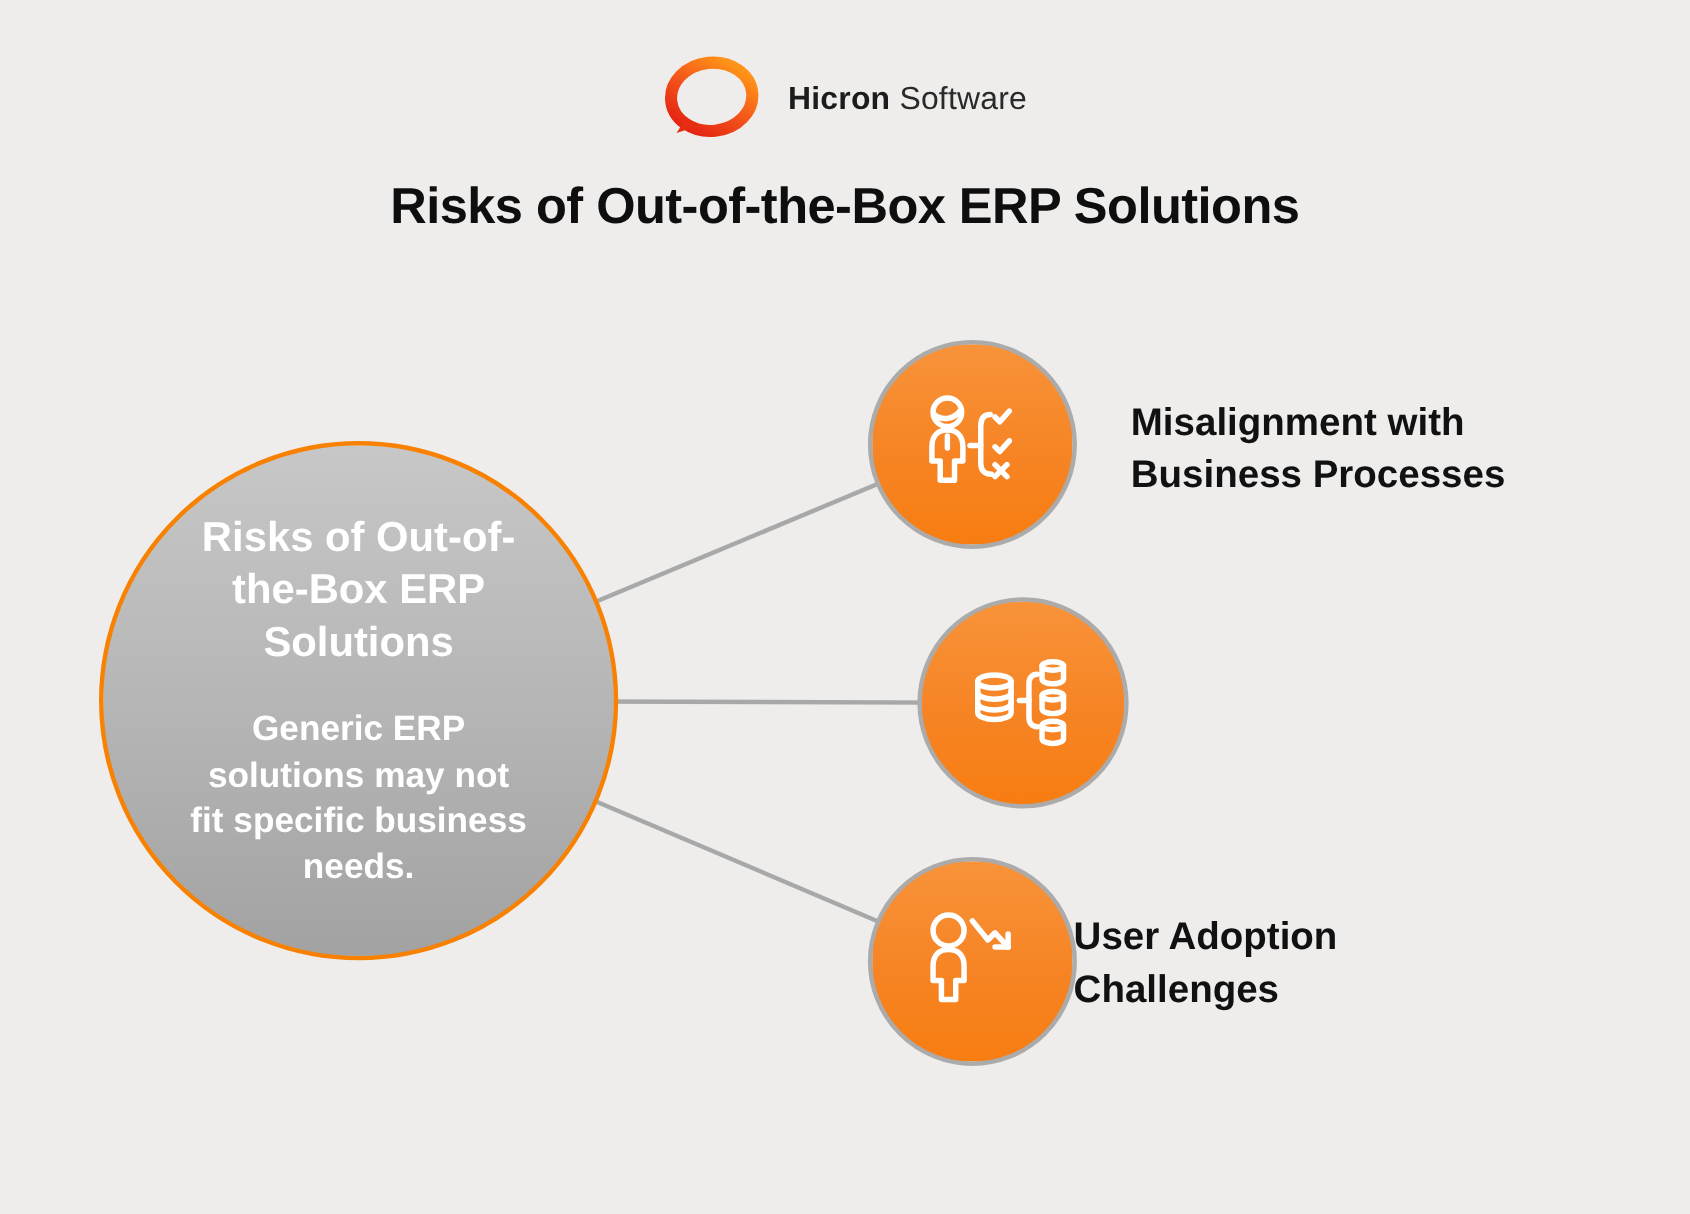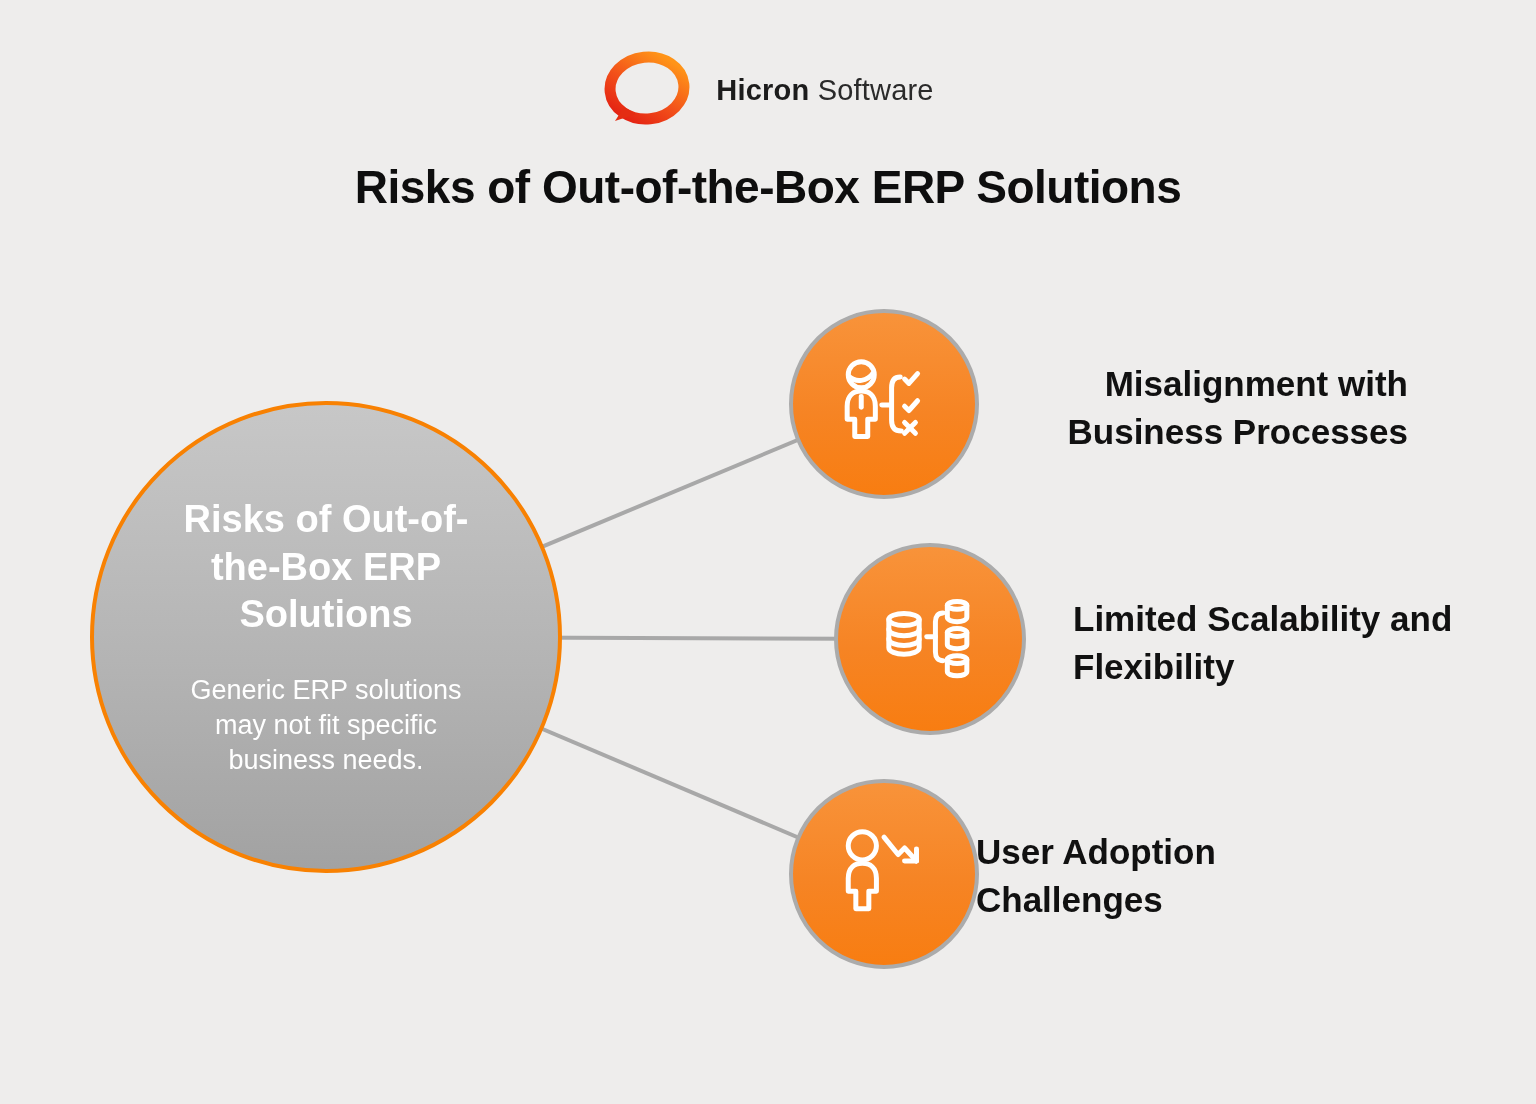--- a/index.html
+++ b/index.html
@@ -78,23 +78,23 @@
   .center-node .node-heading {
     width: 330px;
     font-size: 38px;
     line-height: 1.25;
     font-weight: 600;
     color: #ffffff;
     margin-bottom: 34px;
   }
   .center-node .node-desc {
     width: 312px;
-    font-size: 27px;
+    font-size: 32px;
     line-height: 1.3;
-    font-weight: 400;
+    font-weight: 700;
     color: #ffffff;
   }
 
   
   .branch-circle {
     position: absolute;
     border-radius: 50%;
     border: 4px solid #ababab;
     background: linear-gradient(180deg, #f8933a 0%, #f68424 55%, #f87d11 100%);
     z-index: 2;
@@ -109,21 +109,21 @@
 
   
   .branch-label {
     position: absolute;
     font-size: 35px;
     line-height: 1.37;
     font-weight: 600;
     color: #111111;
     z-index: 2;
   }
-  .branch-label.l1 { left: 1028px; top: 360px; width: 380px; text-align: right; }
+  .branch-label.l1 { left: 1028px; top: 360px; width: 380px; }
   .branch-label.l2 { left: 1073px; top: 595px; width: 380px; }
   .branch-label.l3 { left: 976px; top: 828px; width: 310px; }
 </style>
 </head>
 <body>
 
 <div class="canvas">
 
   <svg class="connectors" viewBox="0 0 1536 1104">
     <line x1="326" y1="637" x2="884" y2="404" stroke="#a8a8a8" stroke-width="4"></line>
@@ -180,21 +180,20 @@
       <path d="M 45 46 L 53 46"></path>
       <path d="M 60 24 C 55.5 24 53 27 53 32 L 53 60 C 53 65 55.5 68 60 68"></path>
       <ellipse cx="73" cy="17" rx="9" ry="3.6"></ellipse>
       <path d="M 64 17 L 64 28 C 64 30.3 68 32 73 32 C 78 32 82 30.3 82 28 L 82 17"></path>
       <ellipse cx="73" cy="42" rx="9" ry="3.6"></ellipse>
       <path d="M 64 42 L 64 53 C 64 55.3 68 57 73 57 C 78 57 82 55.3 82 53 L 82 42"></path>
       <ellipse cx="73" cy="67" rx="9" ry="3.6"></ellipse>
       <path d="M 64 67 L 64 78 C 64 80.3 68 82 73 82 C 78 82 82 80.3 82 78 L 82 67"></path>
     </svg>
   </div>
-  <div class="branch-label l2">Limited Scalability and Flexibility</div>
 
   <div class="branch-circle c3">
     <svg class="branch-icon" viewBox="0 0 96 96" fill="none" stroke="#ffffff" stroke-width="4.6" stroke-linecap="round" stroke-linejoin="round">
       <circle cx="28" cy="22" r="13"></circle>
       <path d="M 15 64 L 15 52 C 15 42 21 38 28 38 C 35 38 41 42 41 52 L 41 64 L 34 64 L 34 80 L 22 80 L 22 64 Z"></path>
       <path d="M 48 14 L 61 30 L 67 24 L 78 36"></path>
       <path d="M 78 36 L 78 25"></path>
       <path d="M 78 36 L 67 36"></path>
     </svg>
   </div>

